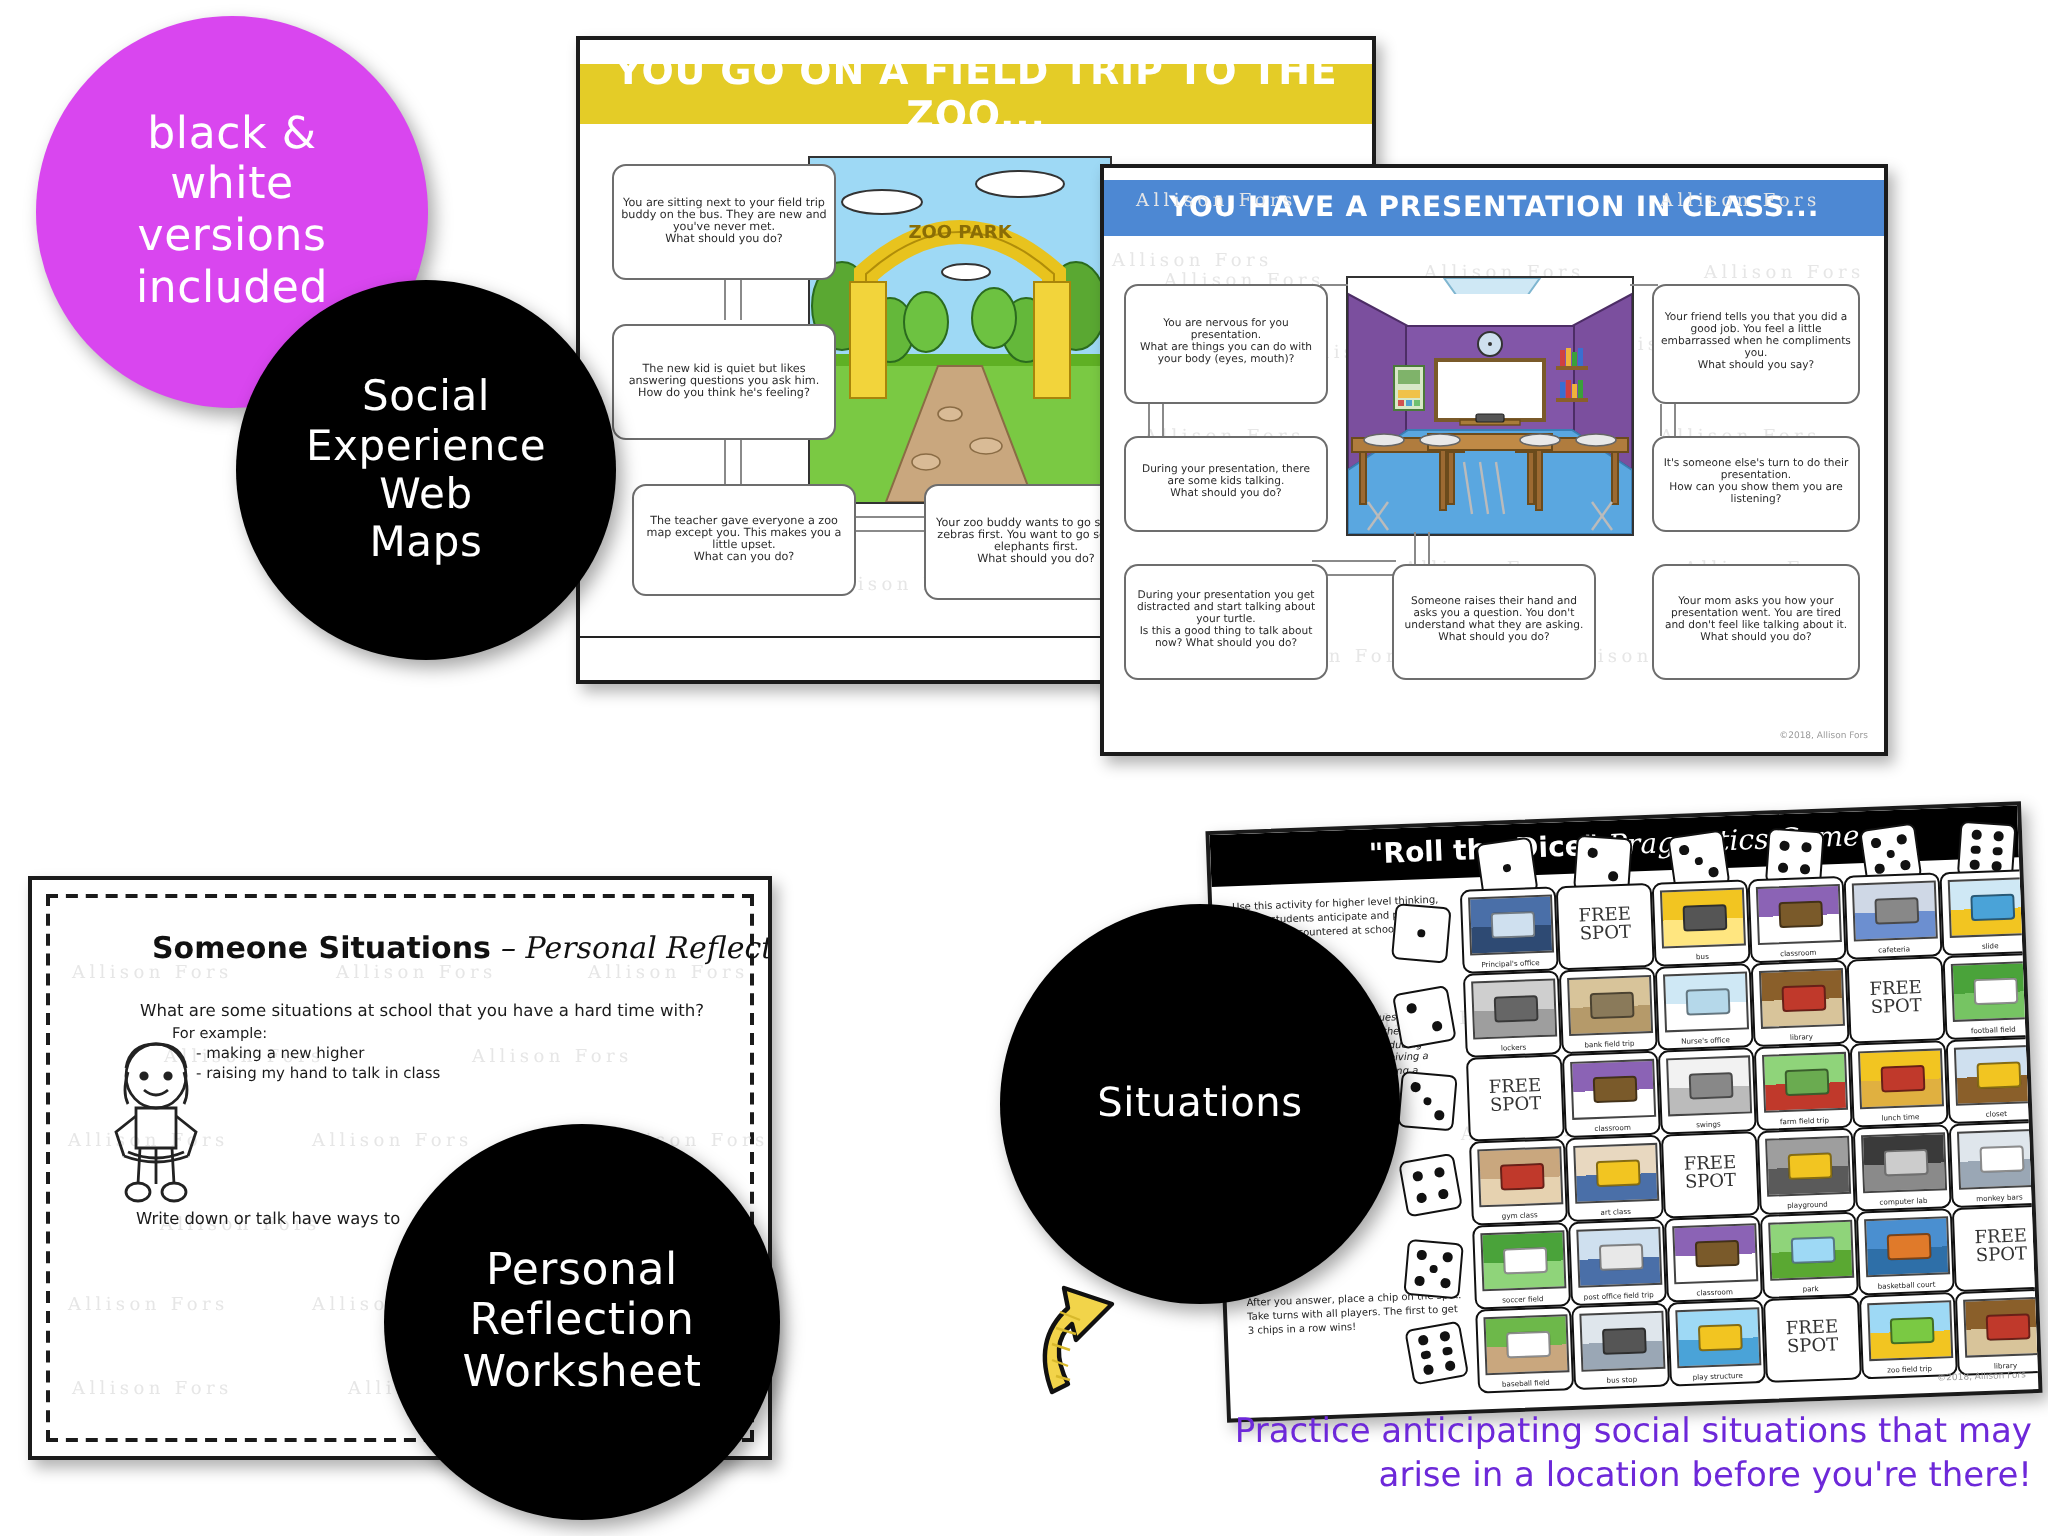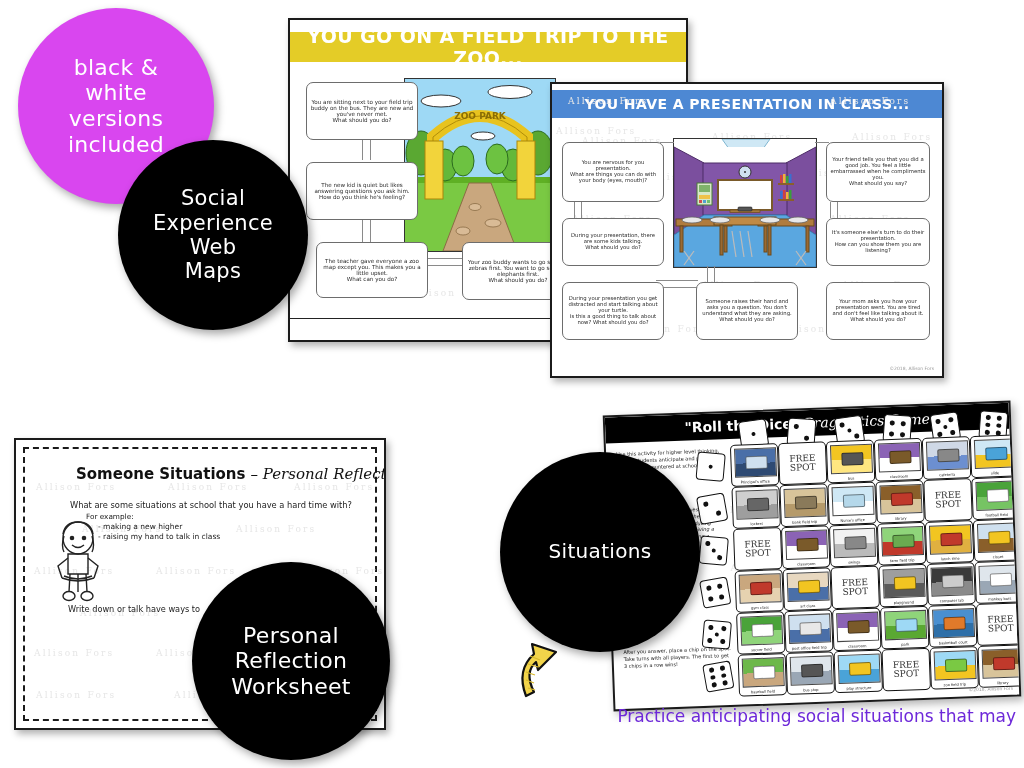--- a/index.html
+++ b/index.html
@@ -729,15 +729,16 @@
   </div>
 
   <div class="badge badge-black" style="left:500px;top:452px;width:200px;height:200px;font-size:20px;">
     <div>
       <div>Situations</div>
     </div>
   </div>
 
   <div class="tagline" style="left:512px;top:706px;width:504px;font-size:17px;">
     <div>Practice  anticipating social situations that may</div>
+    <div>arise in a location before you're there!</div>
   </div>
 
 </div>
 
 </body></html>

